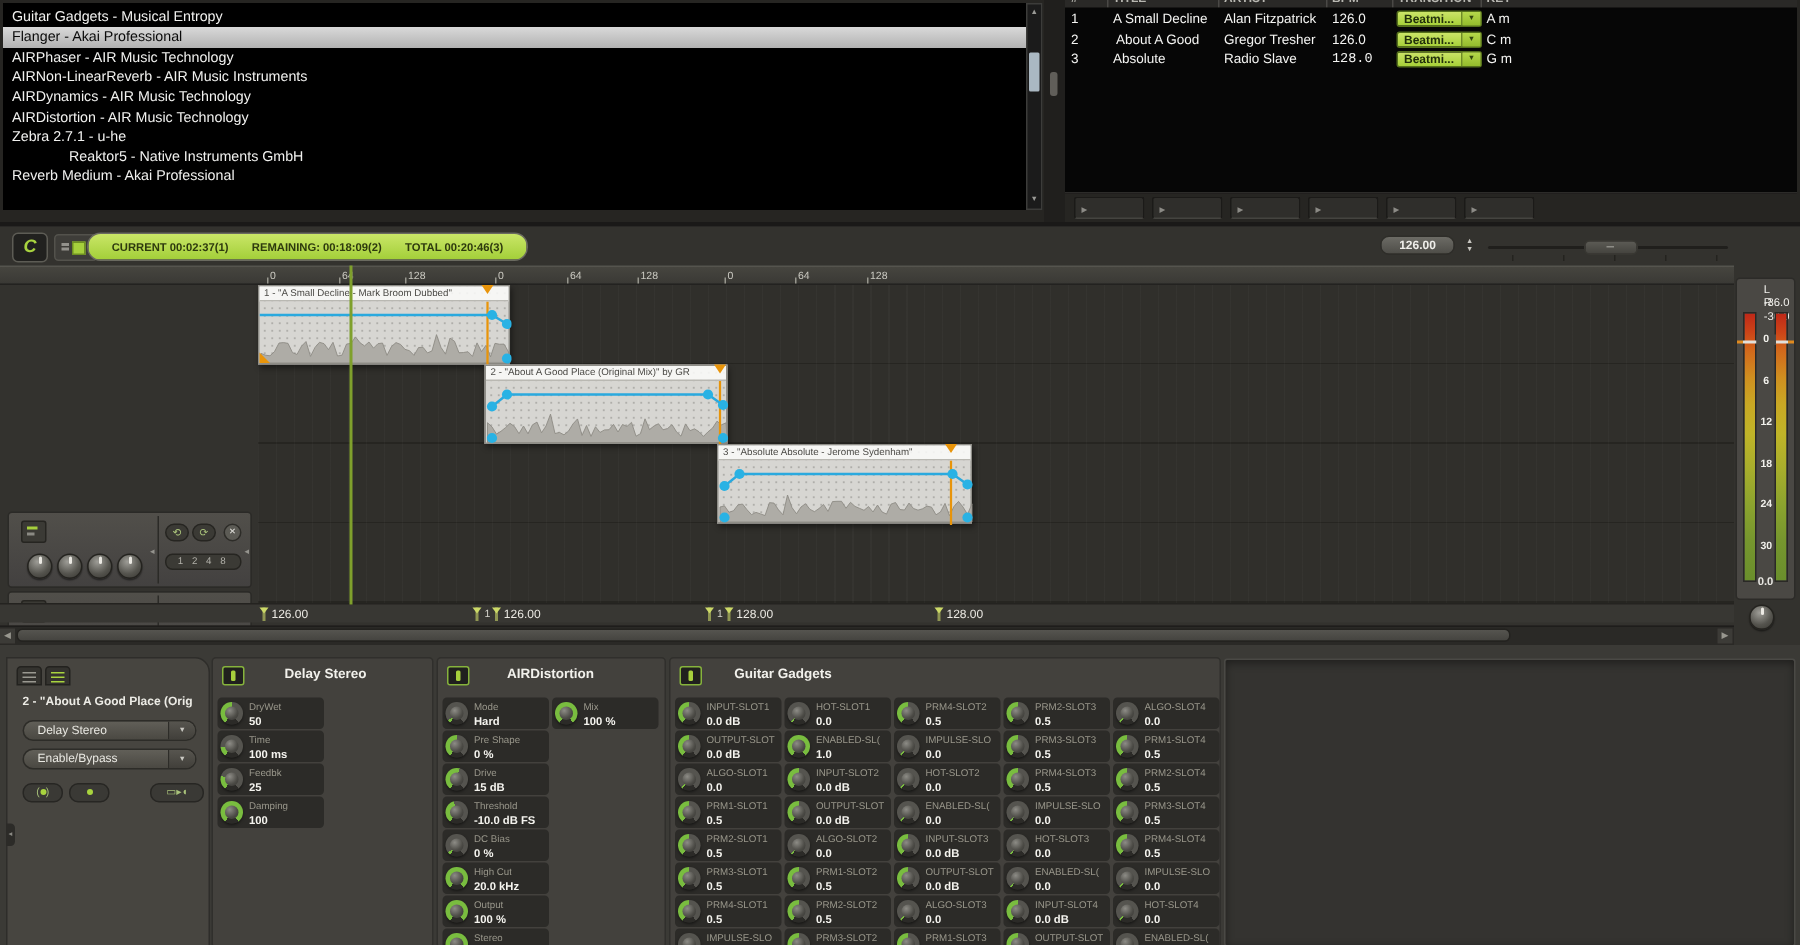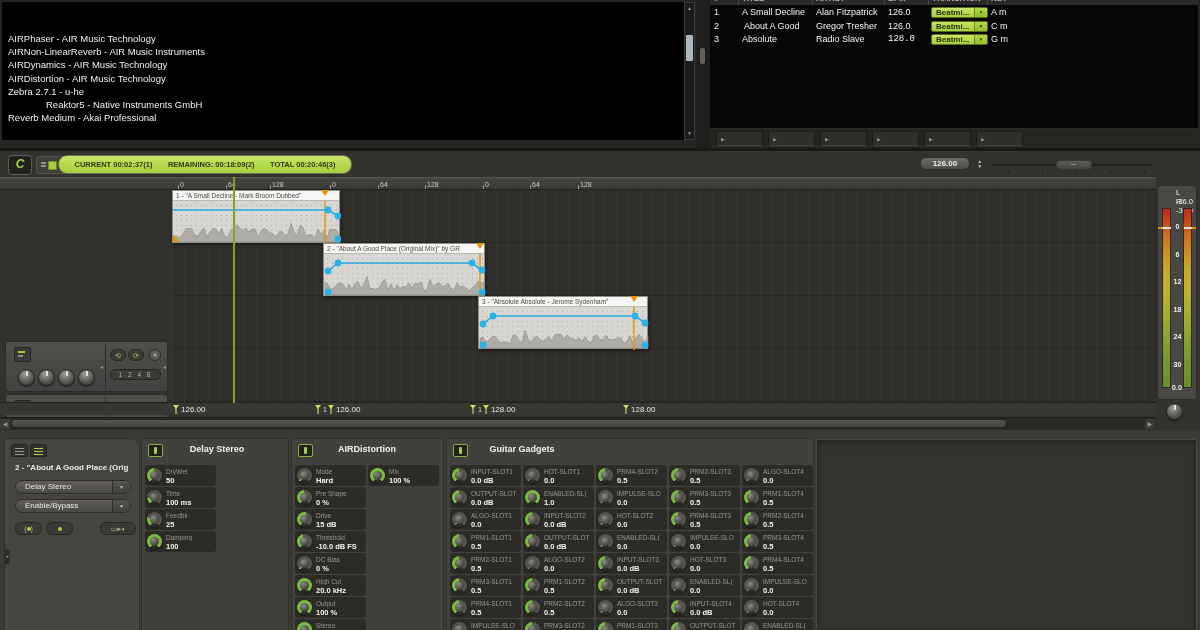--- a/index.html
+++ b/index.html
@@ -124,20 +124,22 @@
   .kvalue{position:absolute;left:21px;top:10.5px;font-size:7.5px;font-weight:bold;color:#f4f3ee;white-space:nowrap;}
   .empty-panel{position:absolute;left:816px;top:7px;width:381px;height:192px;background:#343330;border:1px solid #4a4945;box-shadow:inset 0 2px 6px rgba(0,0,0,.4);box-sizing:border-box;border-radius:2px;}
 </style>
 </head>
 <body>
 
 <div class="app">
 
   <div class="top">
     <div class="fx-list" id="effectList">
+        <div class="fx-item" style="top: 3px;">Guitar Gadgets - Musical Entropy</div>
+        <div class="fx-item sel" style="top: 16.3px;">Flanger - Akai Professional</div>
         <div class="fx-item" style="top: 29.6px;">AIRPhaser - AIR Music Technology</div>
         <div class="fx-item" style="top: 42.9px;">AIRNon-LinearReverb - AIR Music Instruments</div>
         <div class="fx-item" style="top: 56.2px;">AIRDynamics - AIR Music Technology</div>
         <div class="fx-item" style="top: 69.5px;">AIRDistortion - AIR Music Technology</div>
         <div class="fx-item" style="top: 82.8px;">Zebra 2.7.1 - u-he</div>
         <div class="fx-item" style="top: 96.1px; padding-left: 44px;">Reaktor5 - Native Instruments GmbH</div>
         <div class="fx-item" style="top: 109.4px;">Reverb Medium - Akai Professional</div>
       </div>
     <div class="vscroll">
       <span class="vs-btn" style="top:1px">▲</span>

